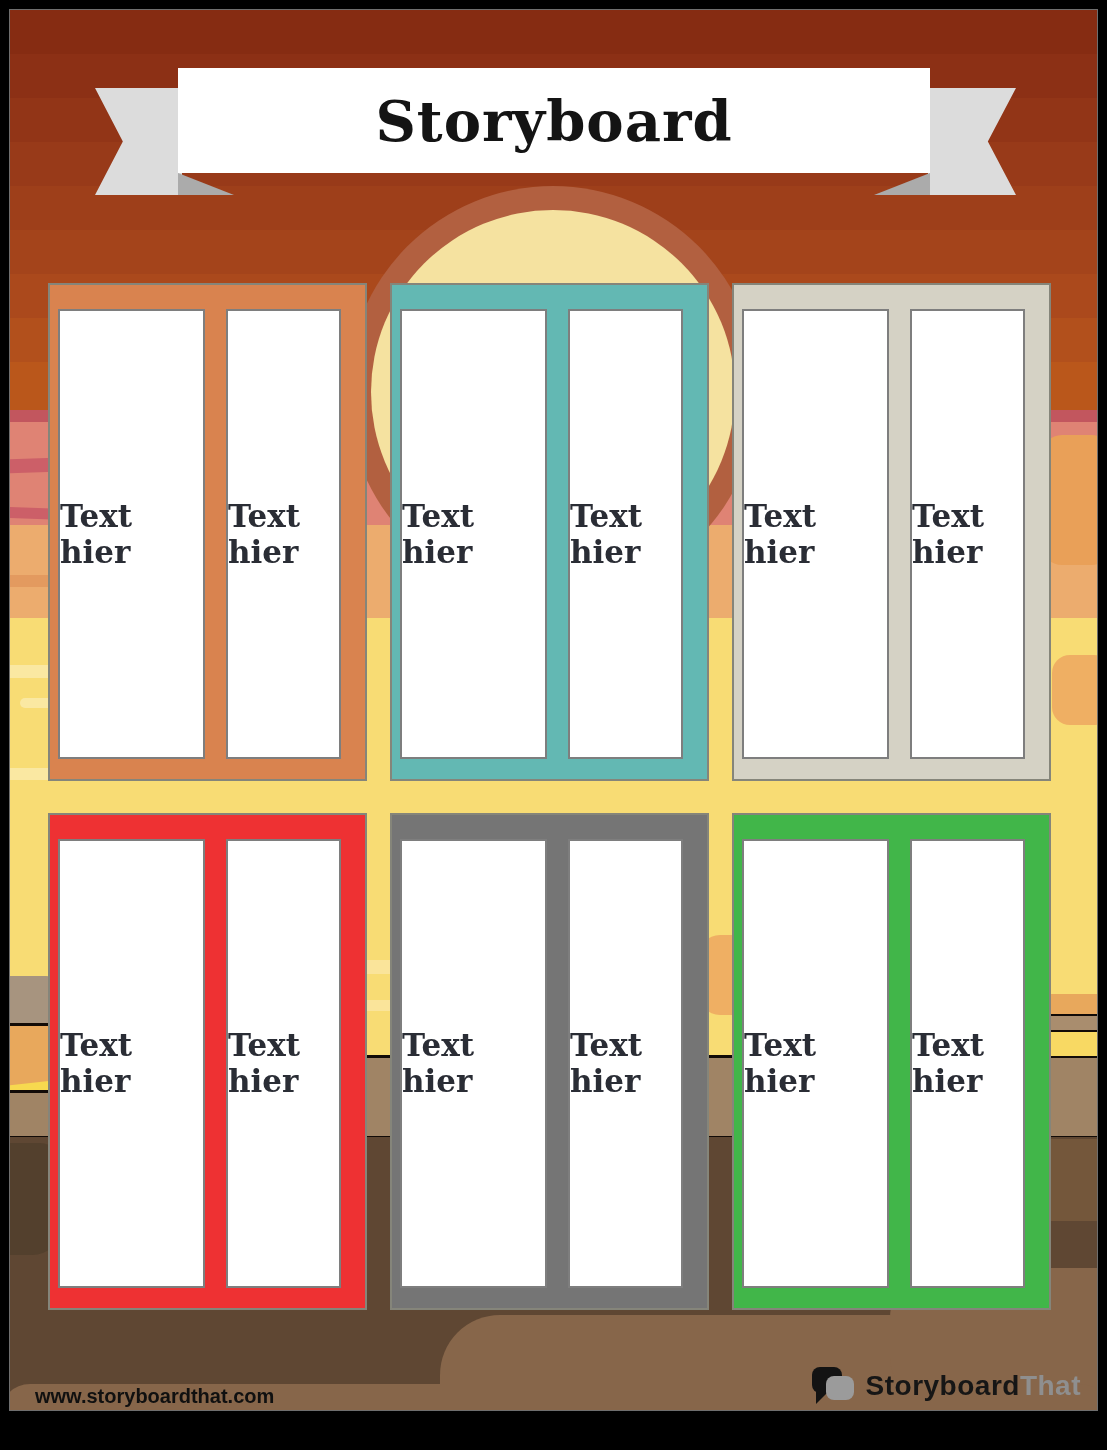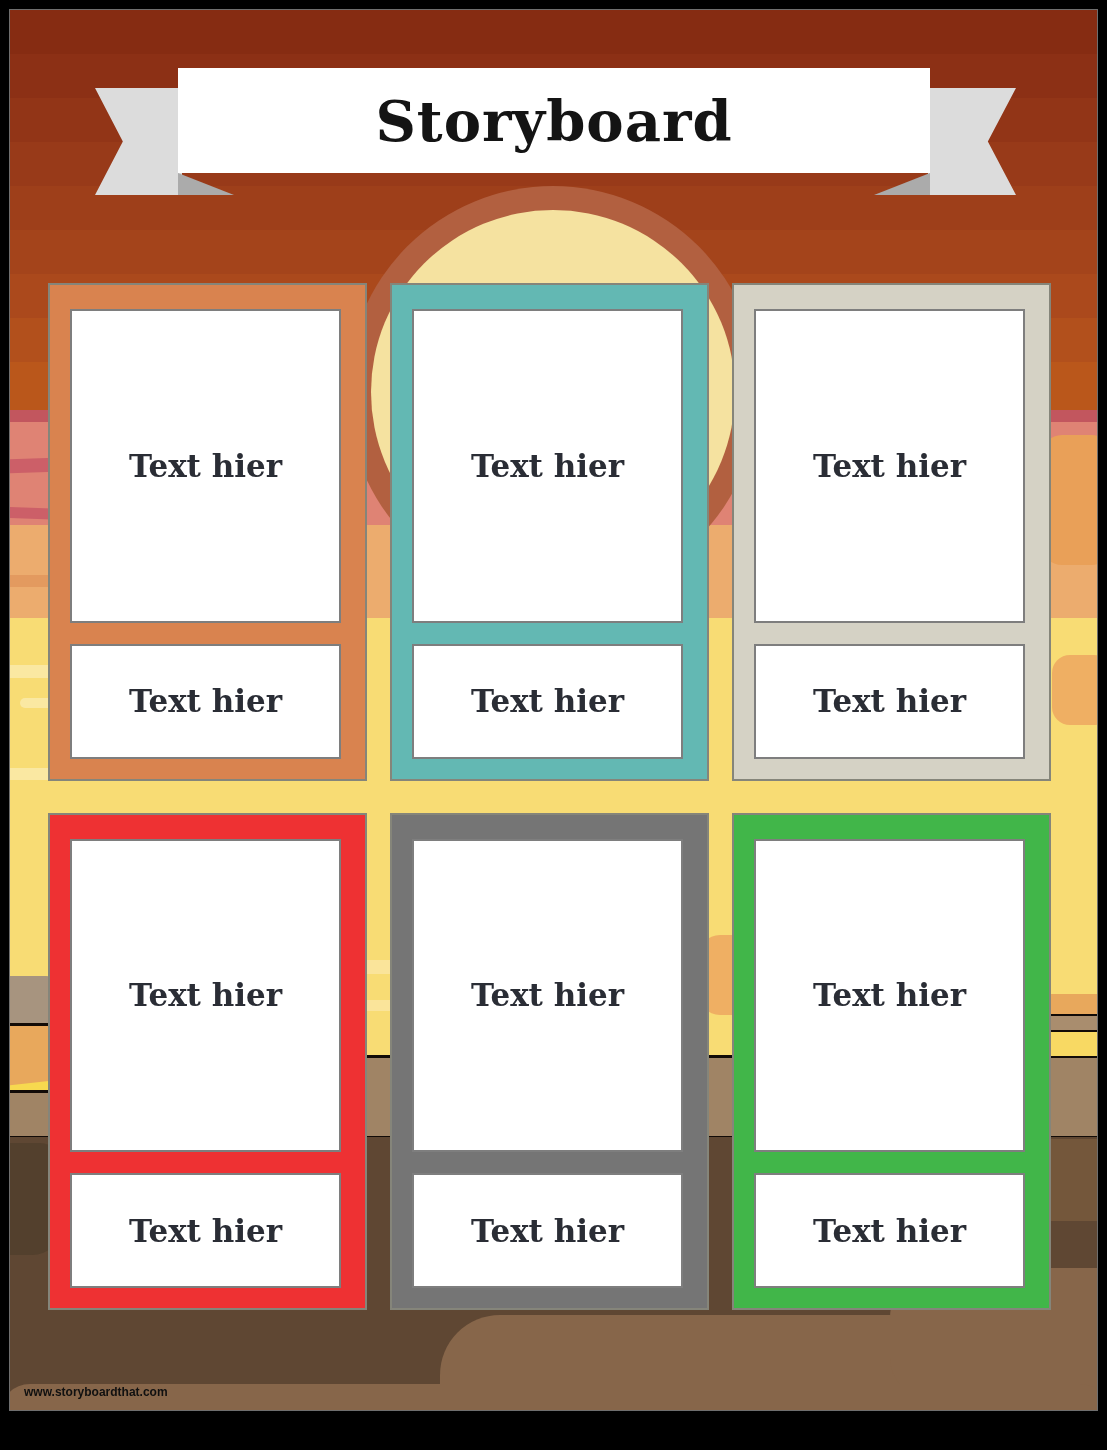--- a/index.html
+++ b/index.html
@@ -72,29 +72,29 @@
   .fold-left  { left:168px; clip-path:polygon(0 0,100% 100%,0 100%); }
   .fold-right { left:864px; clip-path:polygon(100% 0,0 100%,100% 100%); }
   .banner-rect { position:absolute; left:168px; top:58px; width:752px; height:105px; background:#FFFFFF;
                  display:flex; align-items:center; justify-content:center; }
   .banner-title { font-family:"DejaVu Serif", serif; font-weight:bold; font-size:56px; color:#141414; letter-spacing:1px; }
 
   
   .cards { position:absolute; left:38px; top:273px; width:1003px; height:1027px;
            display:grid; grid-template-columns:repeat(3,1fr); grid-template-rows:1fr 1fr;
            column-gap:23px; row-gap:32px; }
-  .card { border:2px solid #85857A; padding:24px 24px 20px 20px;
-          display:flex; flex-direction:column; gap:21px; }
+  .card { border:2px solid #85857A; padding:24px 24px 20px 8px;
+          display:flex; flex-direction:row; gap:21px; }
   .panel { background:#FFFFFF; border:2px solid #7E7E7E; display:flex; align-items:center; justify-content:center; }
   .panel-top { flex:1 1 auto; }
   .panel-bottom { flex:0 0 115px; }
   .card-text { font-family:"DejaVu Serif", serif; font-weight:bold; font-size:31px; color:#2A2D35; }
 
   
-  .footer-url { position:absolute; left:14px; top:1375px; font-size:12px; font-weight:bold; color:#101010; }
+  .footer-url { position:absolute; left:25px; top:1375px; font-size:20px; font-weight:bold; color:#101010; }
   .logo { position:absolute; right:16px; top:1352px; display:flex; align-items:center; gap:8px; height:48px; }
   .logo-icon { position:relative; width:46px; height:42px; }
   .bubble-black { position:absolute; left:0; top:2px; width:30px; height:26px; background:#131313; border-radius:8px; }
   .bubble-tail { position:absolute; left:4px; top:26px; width:0; height:0;
                  border-top:13px solid #131313; border-right:13px solid transparent; }
   .bubble-gray { position:absolute; left:14px; top:11px; width:28px; height:24px; background:#9B9B9B; border-radius:8px; }
   .logo-text { font-size:28px; font-weight:bold; letter-spacing:0.5px; }
   .logo-storyboard { color:#161616; }
   .logo-that { color:#8F8F8F; }
 </style>
@@ -196,15 +196,25 @@
           <span class="card-text">Text hier</span>
         </div>
         <div class="panel panel-bottom">
           <span class="card-text">Text hier</span>
         </div>
       </div>
 
     </div>
 
     <div class="footer-url">www.storyboardthat.com</div>
+    <div class="logo">
+      <div class="logo-icon">
+        <div class="bubble-black"></div>
+        <div class="bubble-tail"></div>
+        <div class="bubble-gray"></div>
+      </div>
+      <div class="logo-text">
+        <span class="logo-storyboard">Storyboard</span><span class="logo-that">That</span>
+      </div>
+    </div>
 
   </div>
 </div>
 
 </body></html>

